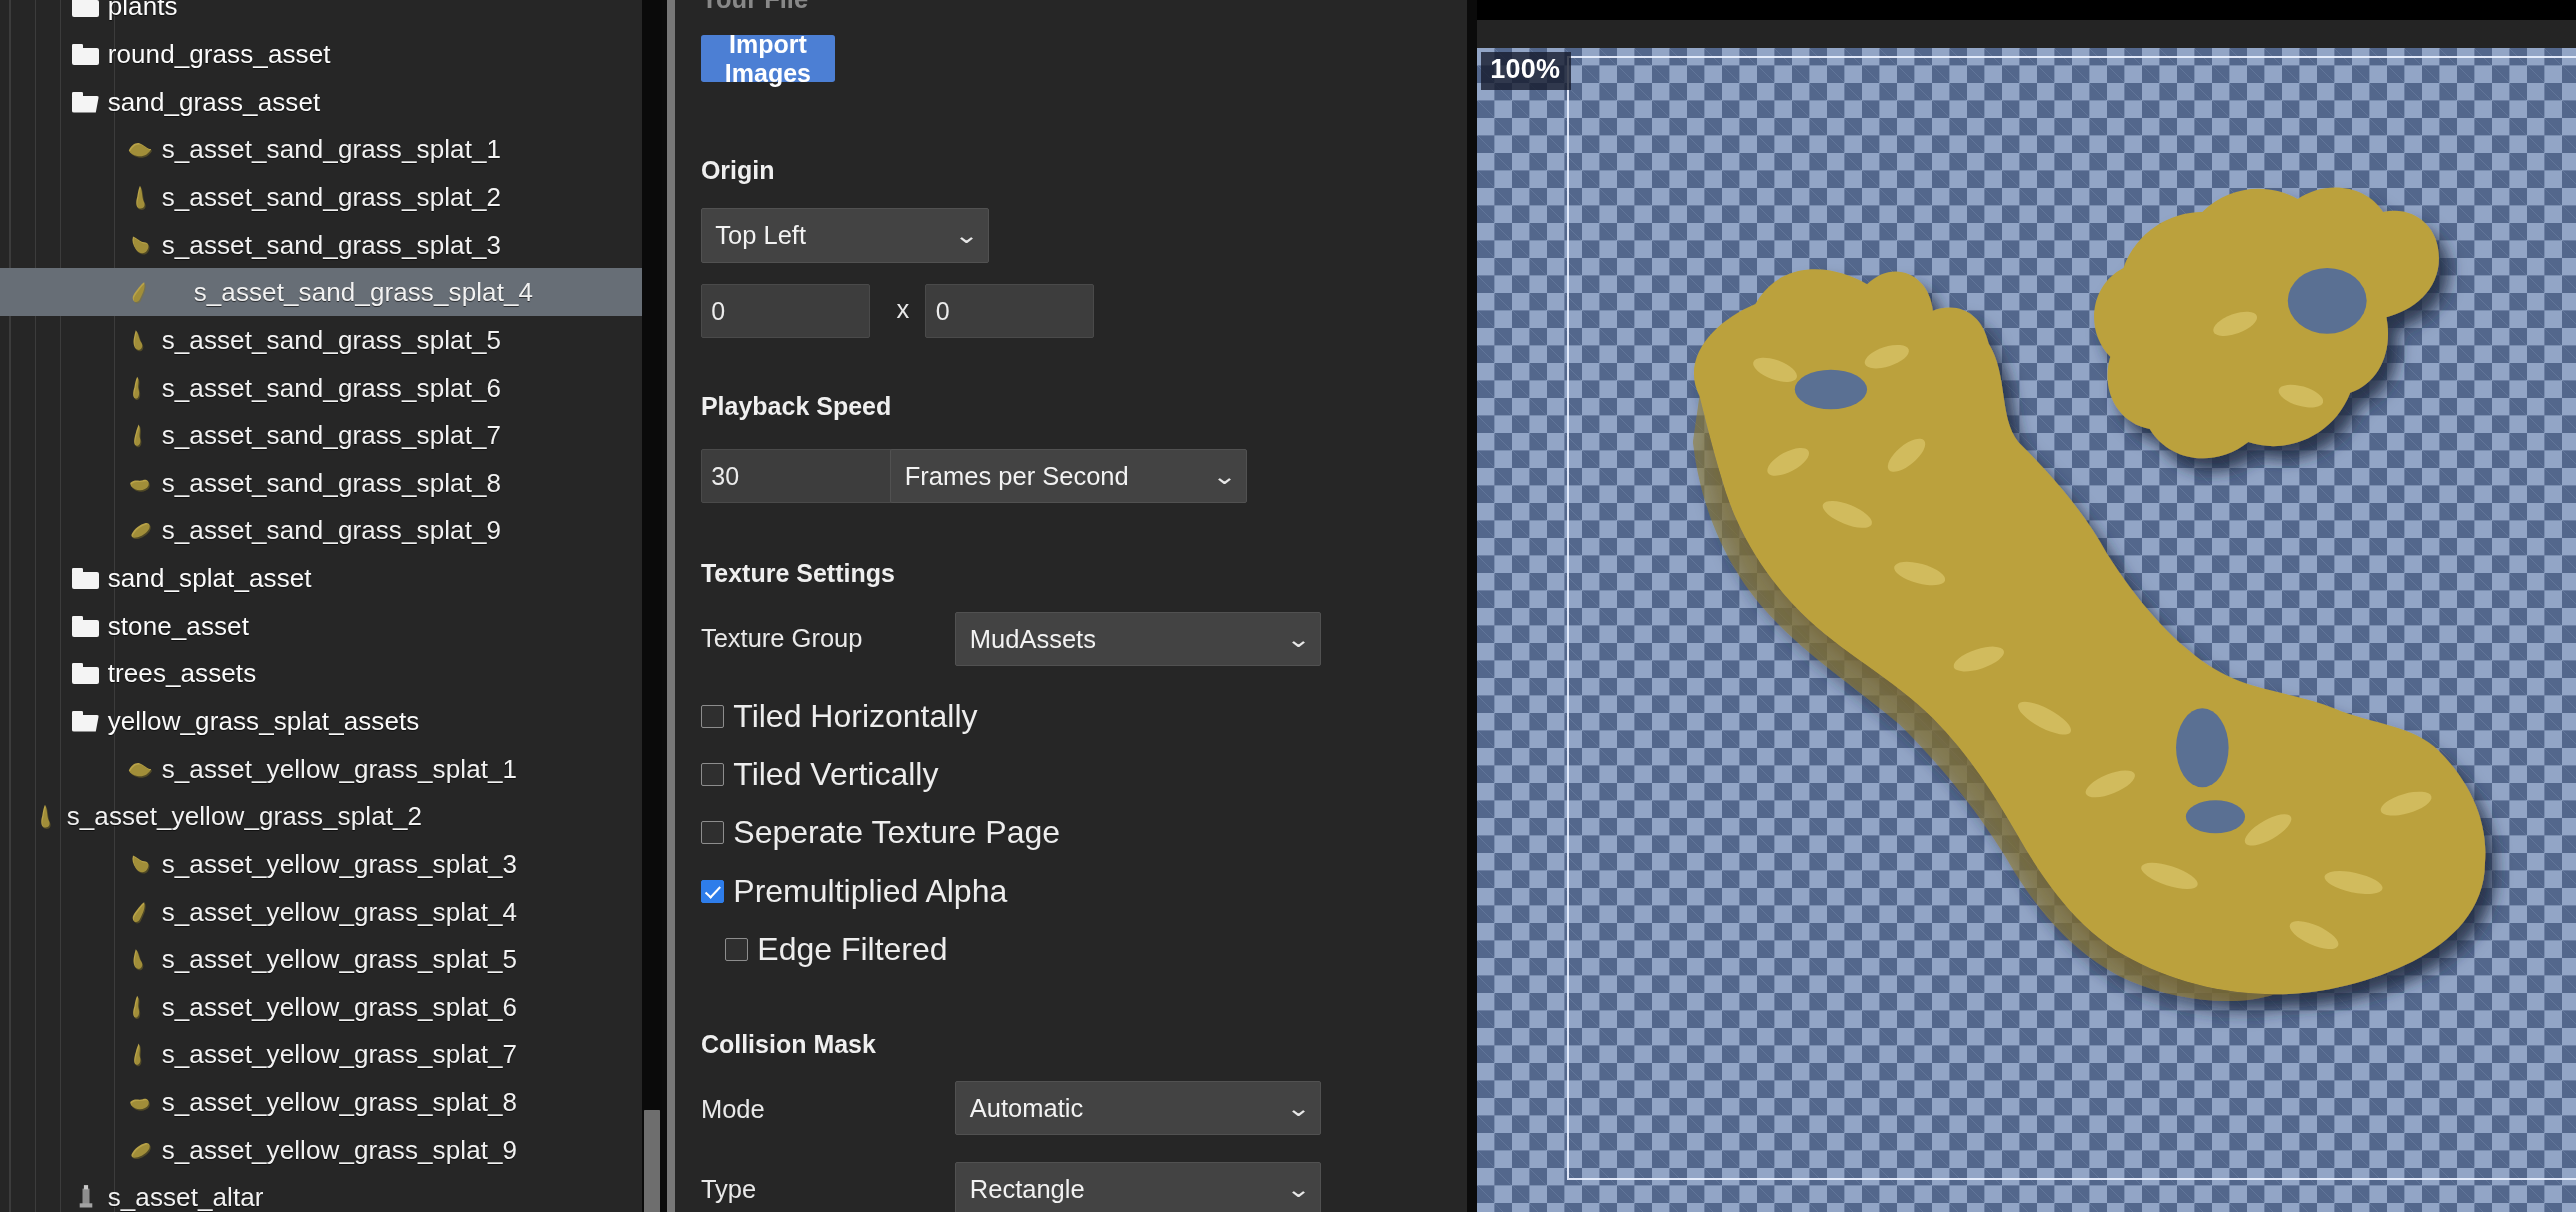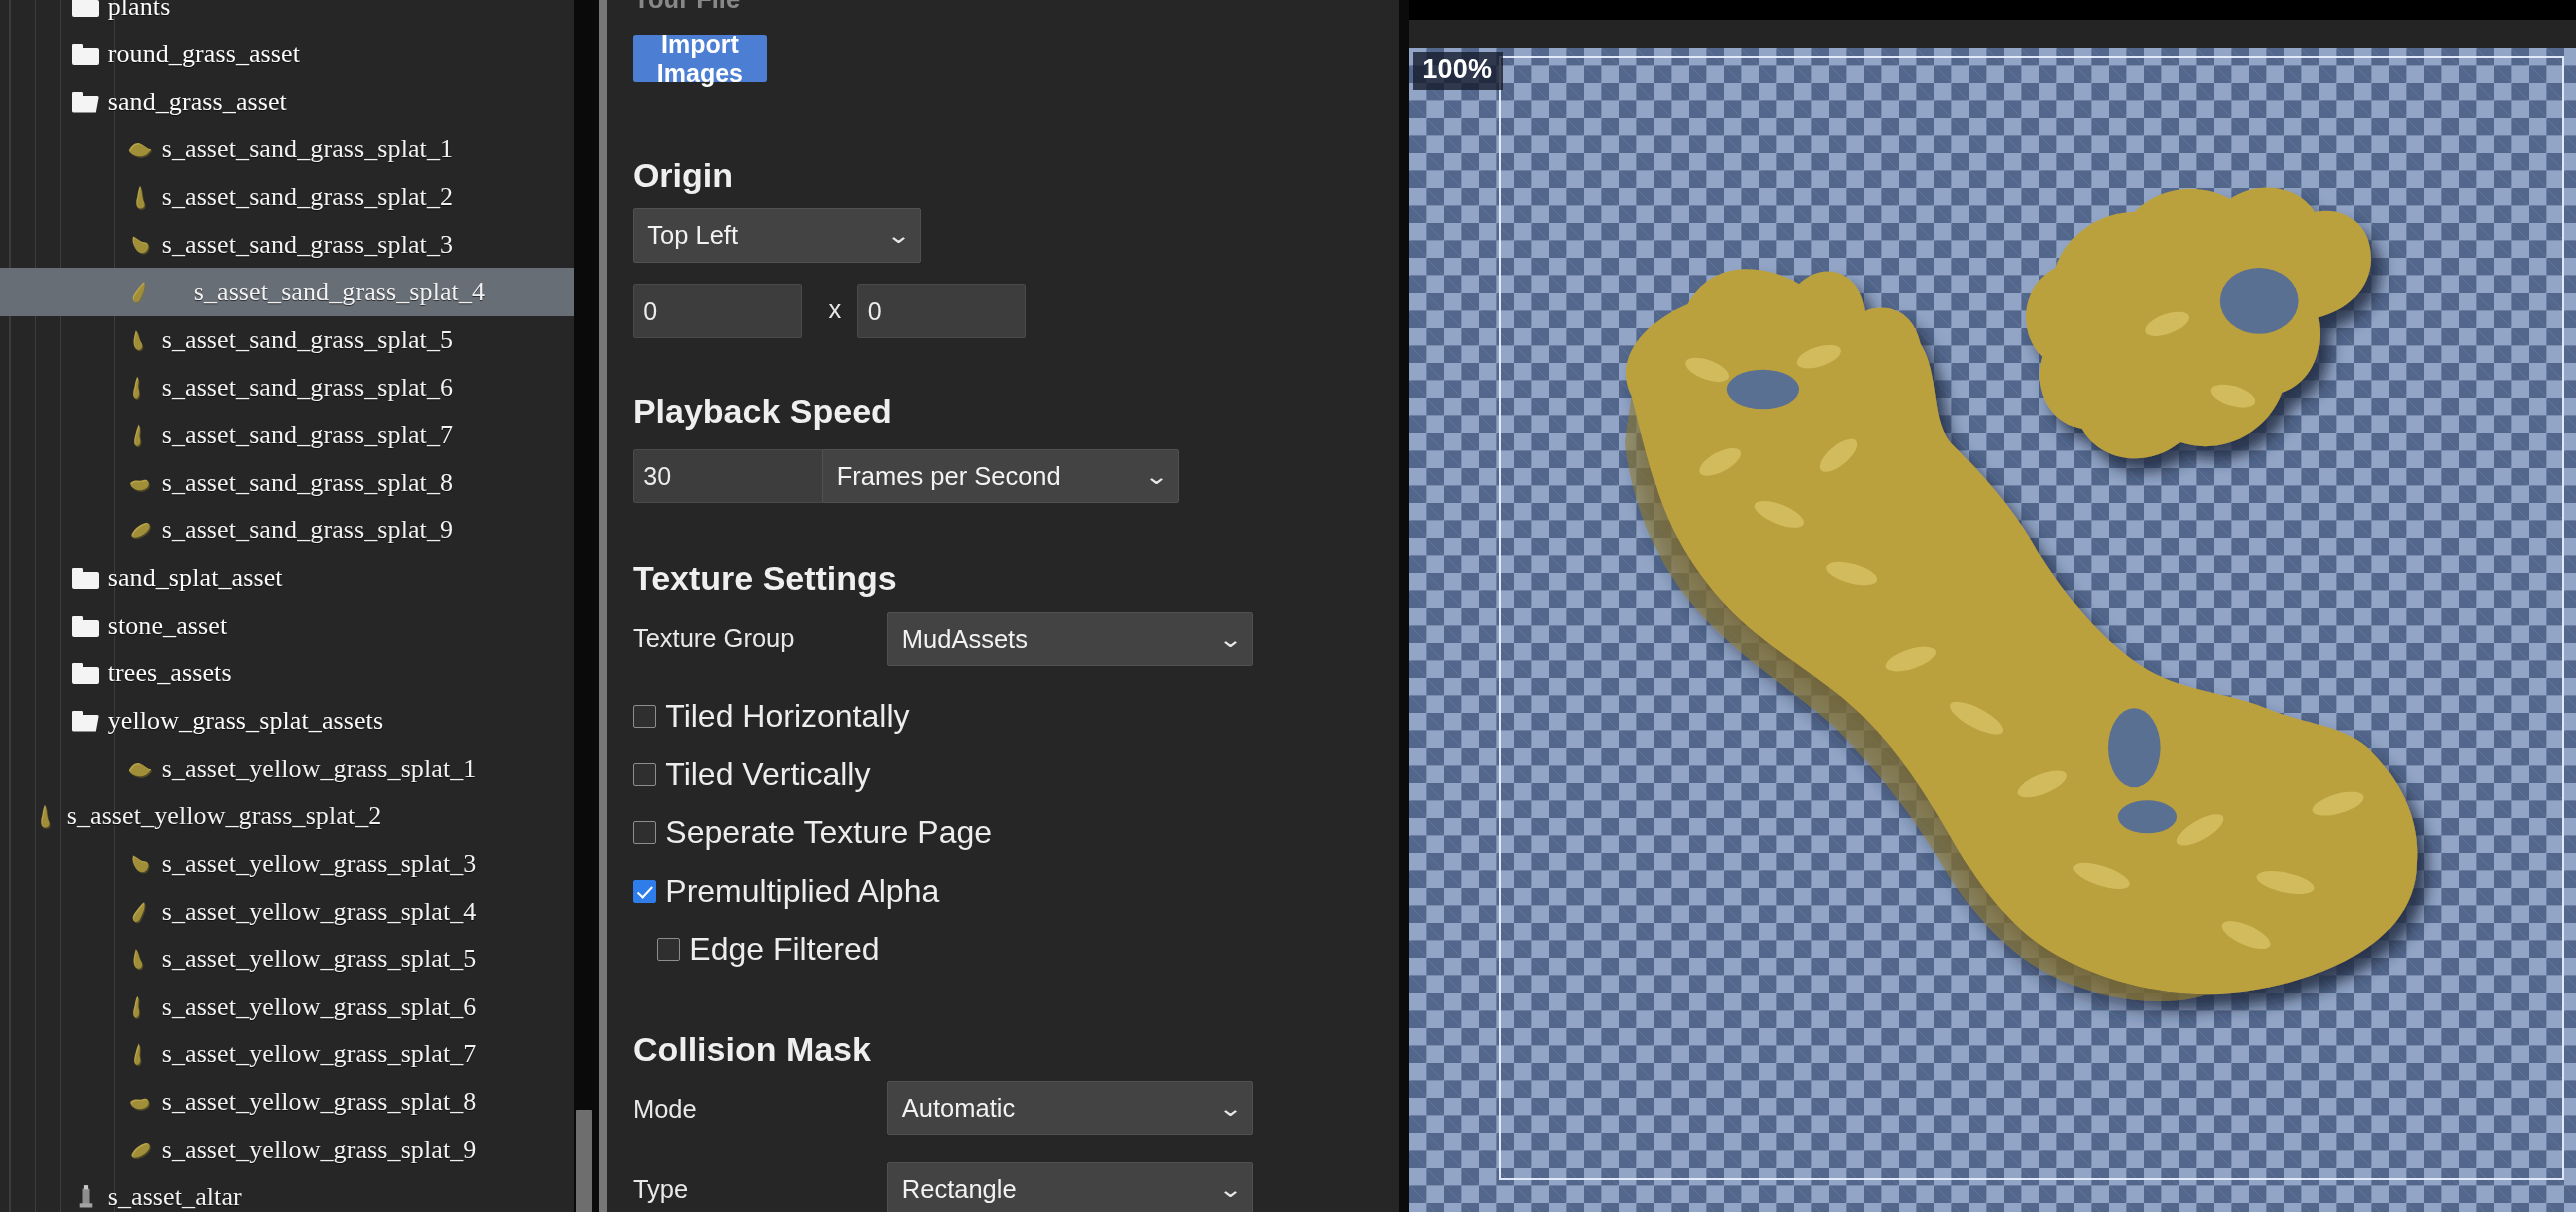--- a/index.html
+++ b/index.html
@@ -2,22 +2,22 @@
 <html style="font-size:10.7px"><head>
 <meta charset="utf-8">
 <style>
   * { box-sizing: border-box; margin:0; padding:0; }
   html,body { width:2576px; height:1213px; overflow:hidden; background:#1e1e1e;
     font-family:"Liberation Sans","DejaVu Sans",sans-serif; }
 
   #app { position:relative; width:2576px; height:1213px; display:flex; }
 
   
-  #tree-panel { position:relative; width:574px; height:1213px; background:#262626;
-    overflow:hidden; flex:none;font-family:Liberation Serif, serif; }
+  #tree-panel { position:relative; width:642px; height:1213px; background:#262626;
+    overflow:hidden; flex:none; }
   .guide { position:absolute; top:0; bottom:0; width:1.3px; background:#3c3c3c; }
   #tree-list { position:absolute; left:0; top:0; right:0; }
 
   .row { position:relative; height:48px; display:flex; align-items:center;
     white-space:nowrap; }
   .row.sel { background:#676e76; }
   .row .ico { flex:none; width:31px; height:31px; margin-right:6.7px;
     display:flex; align-items:center; justify-content:center; }
   .row .lbl { color:#f2f2f2; font-size:26px; letter-spacing:0.1px;
     text-shadow:0 0.7px 0.7px rgba(0,0,0,.6); }
@@ -44,21 +44,21 @@
   #props { position:relative; width:792px; height:1213px; background:#262626;
     flex:none; overflow:hidden; padding:0 0 0 0; }
   .cut-label { position:absolute; left:25.5px; top:-14.8px; color:#d9d9d9; font-size:25.5px;
     font-weight:bold; opacity:.55; }
 
   .btn-primary { position:absolute; left:25.5px; top:35px; width:134px; height:47px;
     background:#4c7fd4; color:#fff; font-size:25px; font-weight:bold;
     border:none; border-radius:2.7px; cursor:pointer;
     display:flex; align-items:center; justify-content:center; }
 
-  .sect-h { position:absolute; left:25.5px; color:#efefef; font-size:34px; font-weight:bold; }
+  .sect-h { position:absolute; left:25.5px; color:#efefef; font-size:25px; font-weight:bold; }
 
   .fld { position:absolute; background:#3d3d3d; border:0.7px solid #4a4a4a;
     border-radius:2px; color:#ececec; font-size:25px; display:flex;
     align-items:center; padding:0 9.4px; }
   .sel-fld { position:absolute; background:#434343; border:0.7px solid #515151;
     border-radius:2px; color:#f2f2f2; font-size:25.5px; display:flex;
     align-items:center; justify-content:space-between; padding:0 12px 0 13.4px; cursor:pointer; }
   .sel-fld .chev { font-size:23px; color:#e8e8e8; line-height:1; transform:scaleX(1.3); }
 
   .plain { position:absolute; color:#e9e9e9; font-size:25.5px; }

